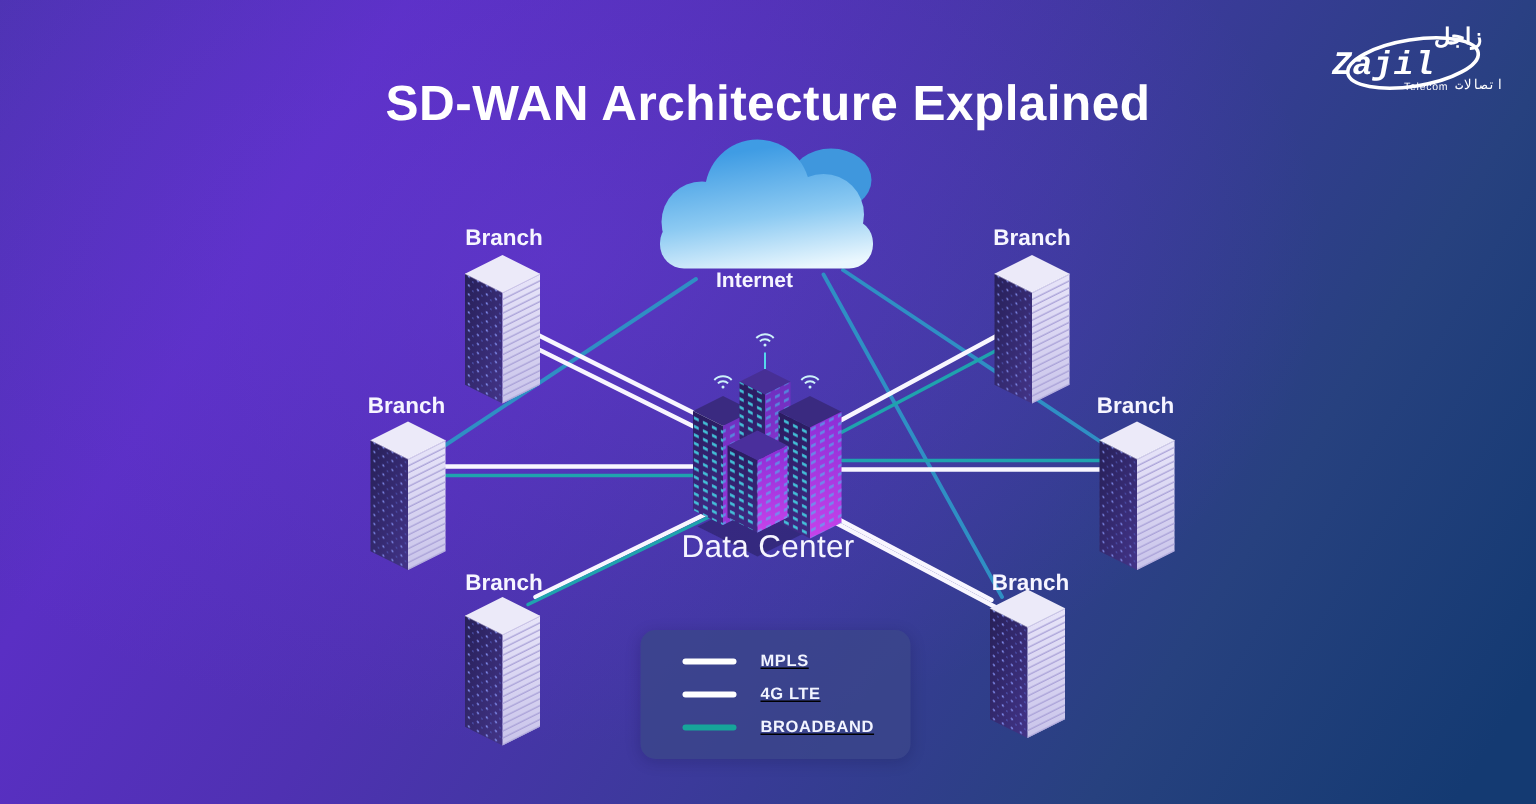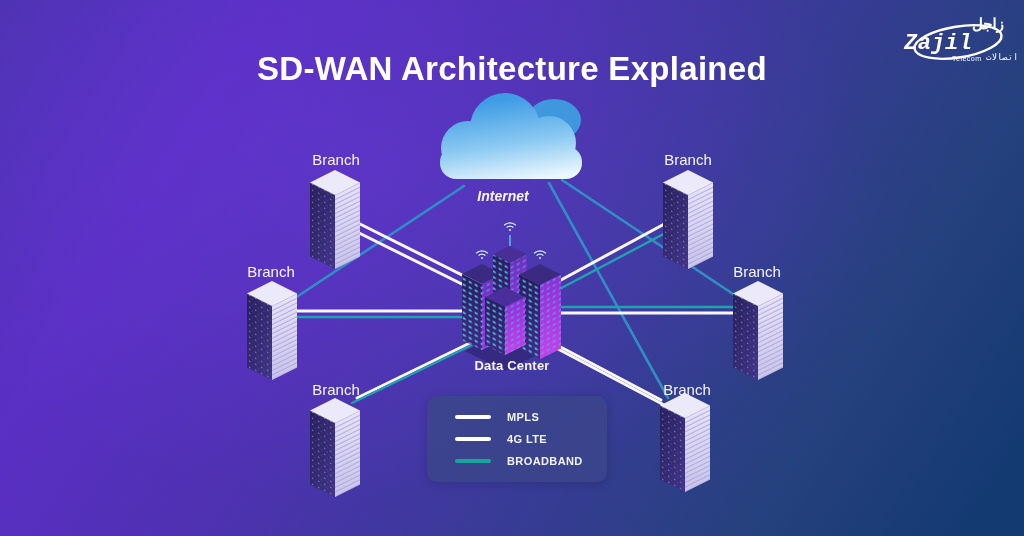--- a/index.html
+++ b/index.html
@@ -9,36 +9,37 @@
     background:
       radial-gradient(ellipse 760px 480px at 36% 32%, rgba(110,60,225,0.38), rgba(110,60,225,0) 68%),
       linear-gradient(122deg,#4d33b2 0%, #5a2fc4 20%, #4f31b2 38%, #3b3a9a 58%, #27417f 78%, #143a72 96%);
   }
   .title{
     position:absolute;top:50px;left:0;width:100%;text-align:center;
     color:#ffffff;font-size:33px;letter-spacing:.3px;white-space:nowrap;
   }
   .title .bold{font-weight:800;}
   .title .reg{font-weight:700;}
-  .logo{position:absolute;top:6px;right:0;width:132px;height:72px;color:#fff;}
+  .logo{position:absolute;top:6px;right:16px;width:132px;height:72px;color:#fff;}
   .logo svg{position:absolute;inset:0;}
   .logo-arabic{position:absolute;top:9px;right:20px;font-size:15px;font-weight:700;}
   .logo-zajil{position:absolute;top:25px;left:12px;font-size:22px;font-weight:700;font-style:italic;letter-spacing:.5px;font-family:Liberation Mono, monospace;}
   .logo-telecom{position:absolute;top:49px;left:60px;font-size:7px;letter-spacing:.5px;}
   .logo-telecom-ar{position:absolute;top:46px;left:94px;font-size:9px;font-family:Liberation Mono, monospace;}
   .lbl{position:absolute;color:#f6f5ff;transform:translate(-50%,-50%);white-space:nowrap;}
-  .lbl-branch{font-size:15px;font-weight:400;}
+  .lbl-branch{font-size:15px;font-weight:700;}
   .lbl-internet{font-size:14px;font-weight:600;}
-  .lbl-dc{font-size:13px;font-weight:700;letter-spacing:.2px;}
+  .lbl-dc{font-size:21px;font-weight:400;letter-spacing:.2px;}
   .legend{
-    position:absolute;left:427px;top:396px;width:180px;height:86px;box-sizing:border-box;
+    position:absolute;left:427px;top:420px;width:180px;height:86px;box-sizing:border-box;
     background:rgba(58,70,138,0.82);border-radius:10px;
     display:flex;flex-direction:column;justify-content:space-between;
     padding:15px 18px 15px 28px;
     box-shadow:0 2px 10px rgba(10,10,40,0.18);
+    text-decoration:underline;
   }
   .legend-row{display:flex;align-items:center;}
   .legend-swatch{width:36px;height:4px;border-radius:2px;margin-right:16px;flex:0 0 auto;}
   .legend-label{color:#f2f4ff;font-size:11px;font-weight:700;letter-spacing:.4px;}
   .diagram-svg{position:absolute;left:0;top:0;}
   .line-white{stroke:#f8f6ff;stroke-width:3;stroke-linecap:round;}
   .line-teal{stroke:#1fa3ae;stroke-width:2.4;stroke-linecap:round;}
   .line-cloudlink{stroke:#2f8fc4;stroke-width:2.6;stroke-linecap:round;}
 </style>
 </head>
@@ -195,21 +196,21 @@
     </g>
 
     <use href="#brTower" transform="translate(335,170)"></use>
     <use href="#brTower" transform="translate(688,170)"></use>
     <use href="#brTower" transform="translate(272,281)"></use>
     <use href="#brTower" transform="translate(758,281)"></use>
     <use href="#brTower" transform="translate(335,398)"></use>
     <use href="#brTower" transform="translate(685,393)"></use>
   </svg>
 
-  <div class="lbl lbl-internet" style="left:503px;top:196px;font-style:italic;">Internet</div>
+  <div class="lbl lbl-internet" style="left:503px;top:186px;">Internet</div>
   <div class="lbl lbl-dc" style="left:512px;top:365px;">Data Center</div>
   <div class="lbl lbl-branch" style="left:336px;top:159px;">Branch</div>
   <div class="lbl lbl-branch" style="left:688px;top:159px;">Branch</div>
   <div class="lbl lbl-branch" style="left:271px;top:271px;">Branch</div>
   <div class="lbl lbl-branch" style="left:757px;top:271px;">Branch</div>
   <div class="lbl lbl-branch" style="left:336px;top:389px;">Branch</div>
   <div class="lbl lbl-branch" style="left:687px;top:389px;">Branch</div>
 
   <div class="legend">
     <div class="legend-row">

